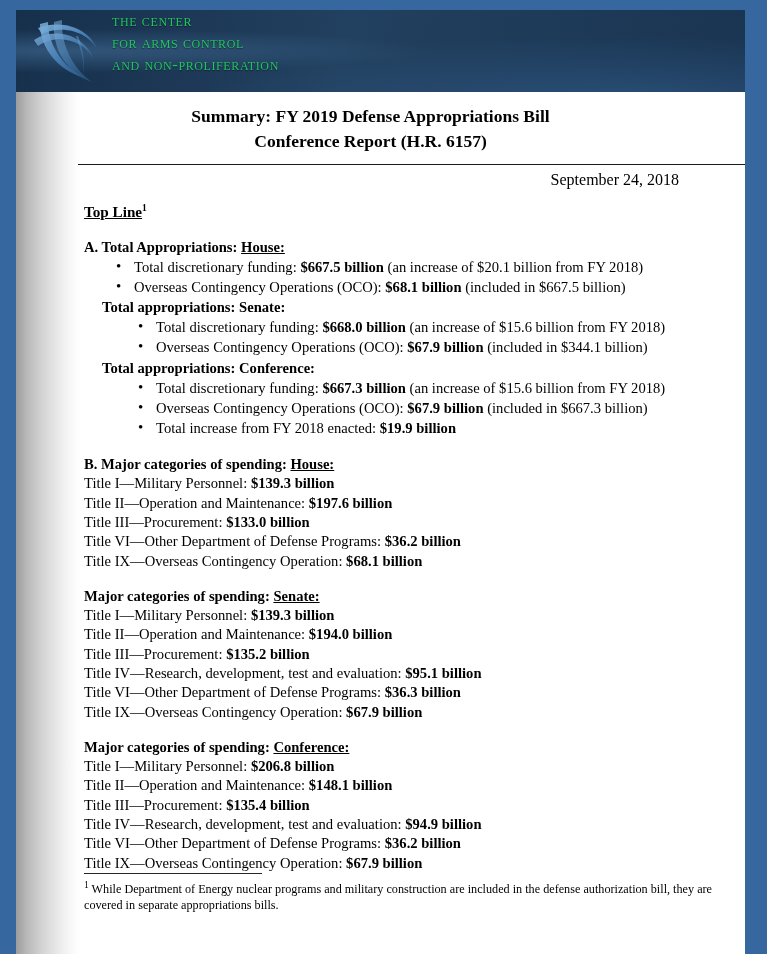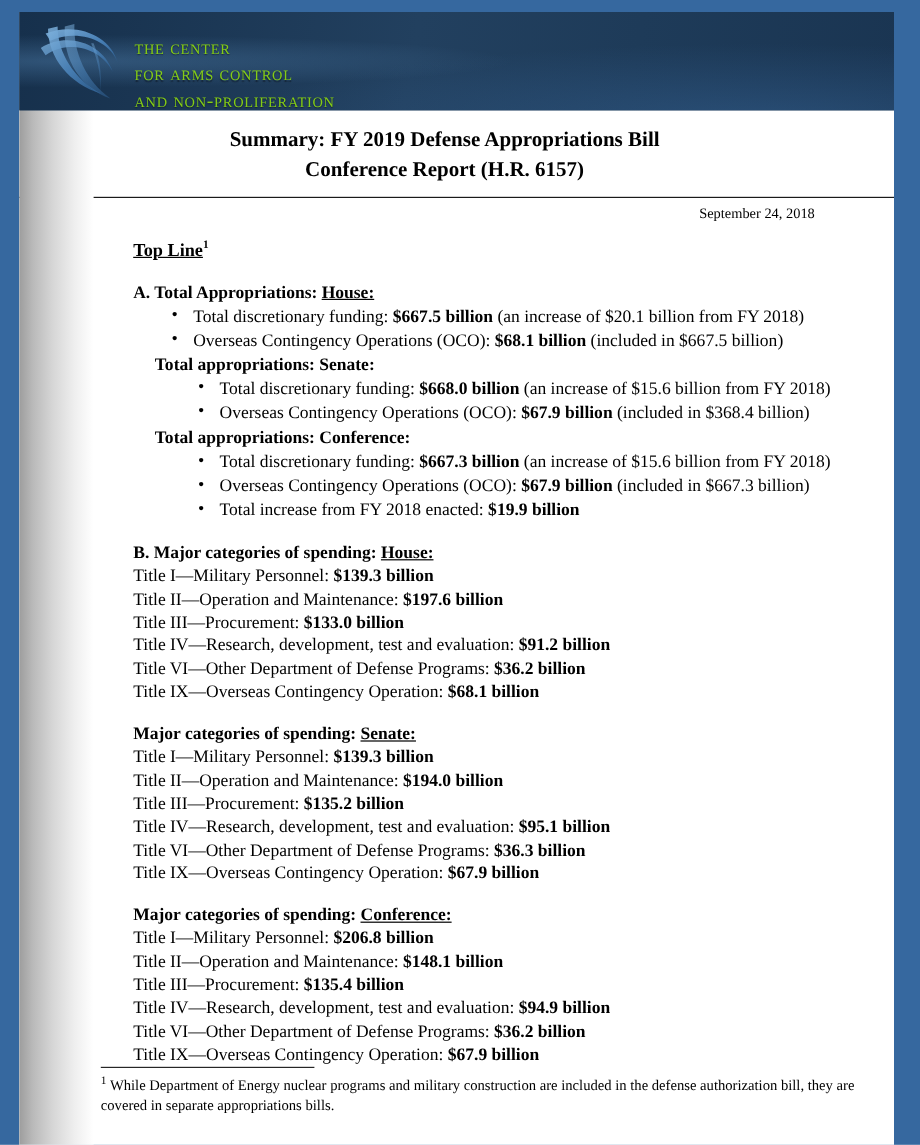--- a/index.html
+++ b/index.html
@@ -63,23 +63,23 @@
     left: 12px;
     top: 4px;
     width: 78px;
     height: 76px;
     z-index: 2;
   }
 
   #wordmark {
     position: absolute;
     left: 96px;
-    top: 19px;
+    top: 0;
     z-index: 2;
-    color: #84cc16;
+    color: #22c55e;
     font-family: "Liberation Serif", serif;
     line-height: 1.33;
   }
   #wordmark div {
     font-size: 16.5px;
     letter-spacing: 0.6px;
     font-variant: small-caps;
     text-transform: lowercase;
     white-space: nowrap;
     text-shadow: 0 1px 1px rgba(0,0,0,0.45);
@@ -100,29 +100,28 @@
     font-size: 17.5px;
     line-height: 1.42;
   }
   #title-rule {
     border-top: 1.6px solid #1a1a1a;
     margin: 4px 0 0 0;
   }
 
   #date-line {
     text-align: right;
-    font-size: 12px;
+    font-size: 16px;
     padding: 6px 66px 0 0;
   }
 
   .content {
     padding: 0 22px 0 68px;
     font-size: 14.6px;
     line-height: 1.30;
-    margin-left: 27px;
   }
 
   .section-head {
     font-weight: bold;
     margin: 0;
   }
   .section-head .und { text-decoration: underline; }
 
   h1.toplevel {
     font-size: 15.2px;
@@ -232,40 +231,39 @@
 
       <ul class="bl">
         <li><span>Total discretionary funding: </span><b>$667.5 billion</b><span> (an increase of $20.1 billion from FY 2018)</span></li>
         <li><span>Overseas Contingency Operations (OCO): </span><b>$68.1 billion</b><span> (included in $667.5 billion)</span></li>
       </ul>
 
       <p class="sub-head indented"><span>Total appropriations: </span><span class="und">Senate:</span></p>
 
       <ul class="bl deep">
         <li><span>Total discretionary funding: </span><b>$668.0 billion</b><span> (an increase of $15.6 billion from FY 2018)</span></li>
-        <li><span>Overseas Contingency Operations (OCO): </span><b>$67.9 billion</b><span> (included in $368.4 billion)</span></li>
+        <li><span>Overseas Contingency Operations (OCO): </span><b>$67.9 billion</b><span> (included in $344.1 billion)</span></li>
       </ul>
 
       <p class="sub-head indented"><span>Total appropriations: </span><span class="und">Conference:</span></p>
 
       <ul class="bl deep">
         <li><span>Total discretionary funding: </span><b>$667.3 billion</b><span> (an increase of $15.6 billion from FY 2018)</span></li>
         <li><span>Overseas Contingency Operations (OCO): </span><b>$67.9 billion</b><span> (included in $667.3 billion)</span></li>
         <li><span>Total increase from FY 2018 enacted: </span><b>$19.9 billion</b><span></span></li>
       </ul>
 
       <div class="gap-lg"></div>
 
       
       <p class="section-head"><span>B. Major categories of spending: </span><span class="und">House:</span></p>
       <div>
         <p class="line"><span>Title I—Military Personnel: </span><b>$139.3 billion</b></p>
         <p class="line"><span>Title II—Operation and Maintenance: </span><b>$197.6 billion</b></p>
         <p class="line"><span>Title III—Procurement: </span><b>$133.0 billion</b></p>
-        <p class="line"><span>Title IV—Research, development, test and evaluation: </span><b>$91.2 billion</b></p>
         <p class="line"><span>Title VI—Other Department of Defense Programs: </span><b>$36.2 billion</b></p>
         <p class="line"><span>Title IX—Overseas Contingency Operation: </span><b>$68.1 billion</b></p>
       </div>
 
       <div class="gap-lg"></div>
 
       
       <p class="section-head"><span>Major categories of spending: </span><span class="und">Senate:</span></p>
       <div>
         <p class="line"><span>Title I—Military Personnel: </span><b>$139.3 billion</b></p>

